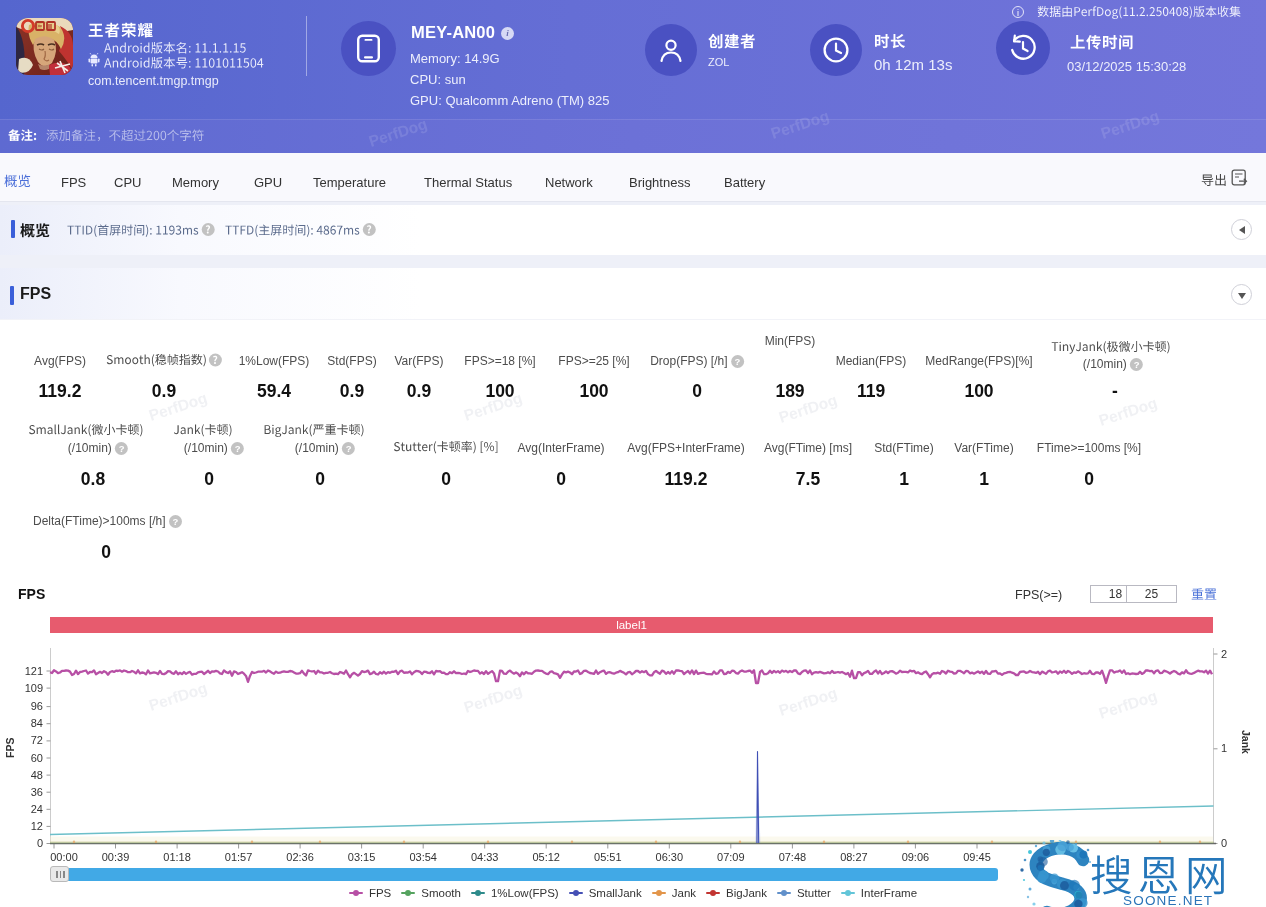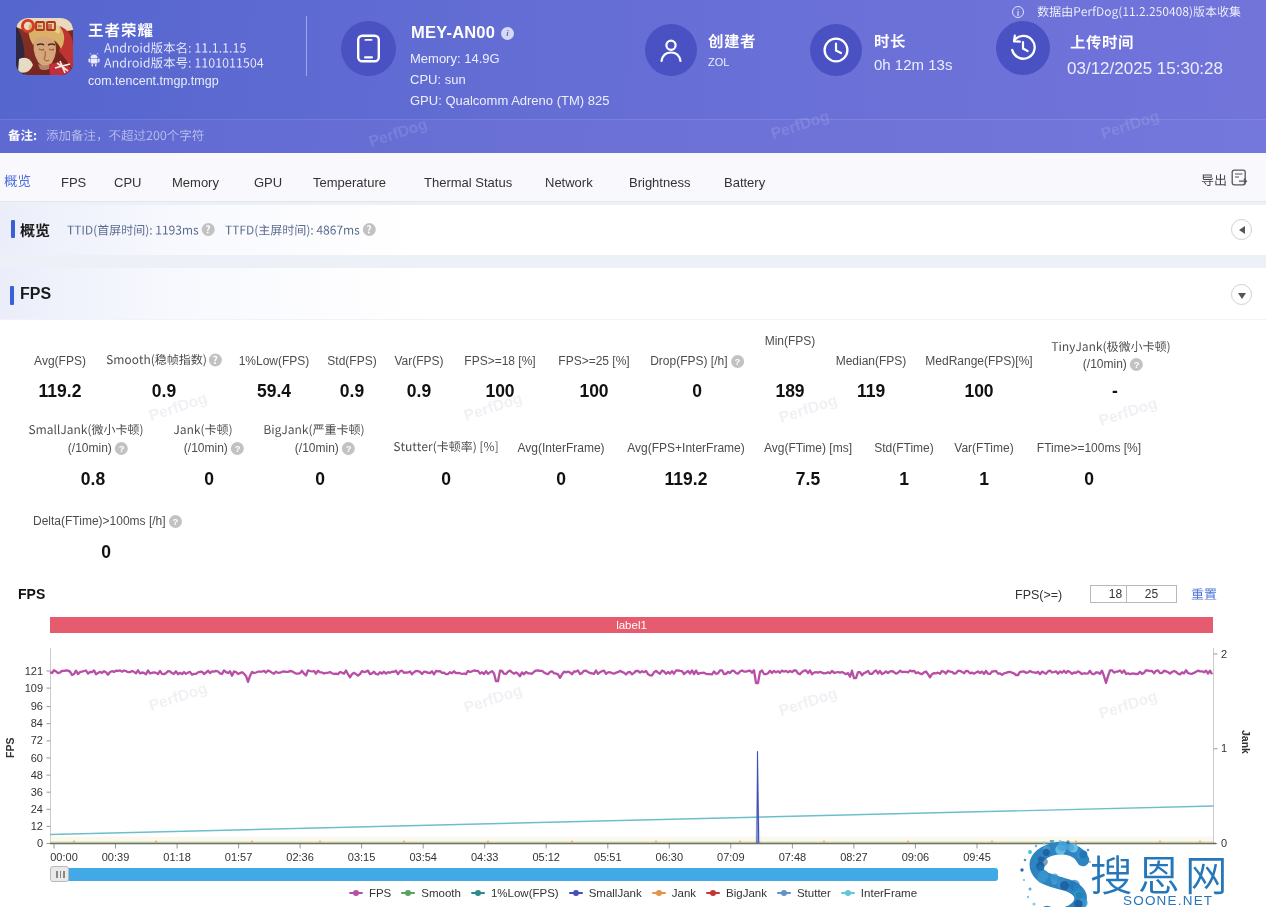--- a/index.html
+++ b/index.html
@@ -119,21 +119,21 @@
     <path d="M14 7.5 V14.6 L19 17" fill="none" stroke="#fff" stroke-width="2.2" stroke-linecap="round"></path>
   </svg>
   <div class="abs" style="left:874px;top:56px;font-size:15px;color:#eceefc">0h 12m 13s</div>
 
   <div class="circ" style="left:996px;top:21px;width:54px;height:54px"></div>
   <svg class="abs" style="left:1008px;top:33px" width="30" height="30" viewBox="0 0 30 30">
     <path d="M6.1 7.5 A11.4 11.4 0 1 1 4.2 17" fill="none" stroke="#fff" stroke-width="2.3" stroke-linecap="round"></path>
     <path d="M6.8 2.6 L6.1 8.3 L11.8 8.6" fill="none" stroke="#fff" stroke-width="2.2" stroke-linejoin="round" stroke-linecap="round"></path>
     <path d="M15 9 V15.6 L19.6 18" fill="none" stroke="#fff" stroke-width="2.2" stroke-linecap="round"></path>
   </svg>
-  <div class="abs" style="left:1067px;top:59px;font-size:17px;color:#eceefc">03/12/2025 15:30:28</div>
+  <div class="abs" style="left:1067px;top:59px;font-size:13px;color:#eceefc">03/12/2025 15:30:28</div>
 
   <div class="abs" style="left:1012px;top:6px;width:12px;height:12px;border-radius:50%;border:1px solid rgba(255,255,255,0.8);color:#fff;font-size:9px;line-height:12px;text-align:center">i</div>
 </div>
 
 <div class="abs remark"></div>
 <div class="wmh" style="left:368px;top:124px">PerfDog</div>
 <div class="wmh" style="left:770px;top:116px">PerfDog</div>
 <div class="wmh" style="left:1100px;top:116px">PerfDog</div>
 
 <div class="abs nav">

